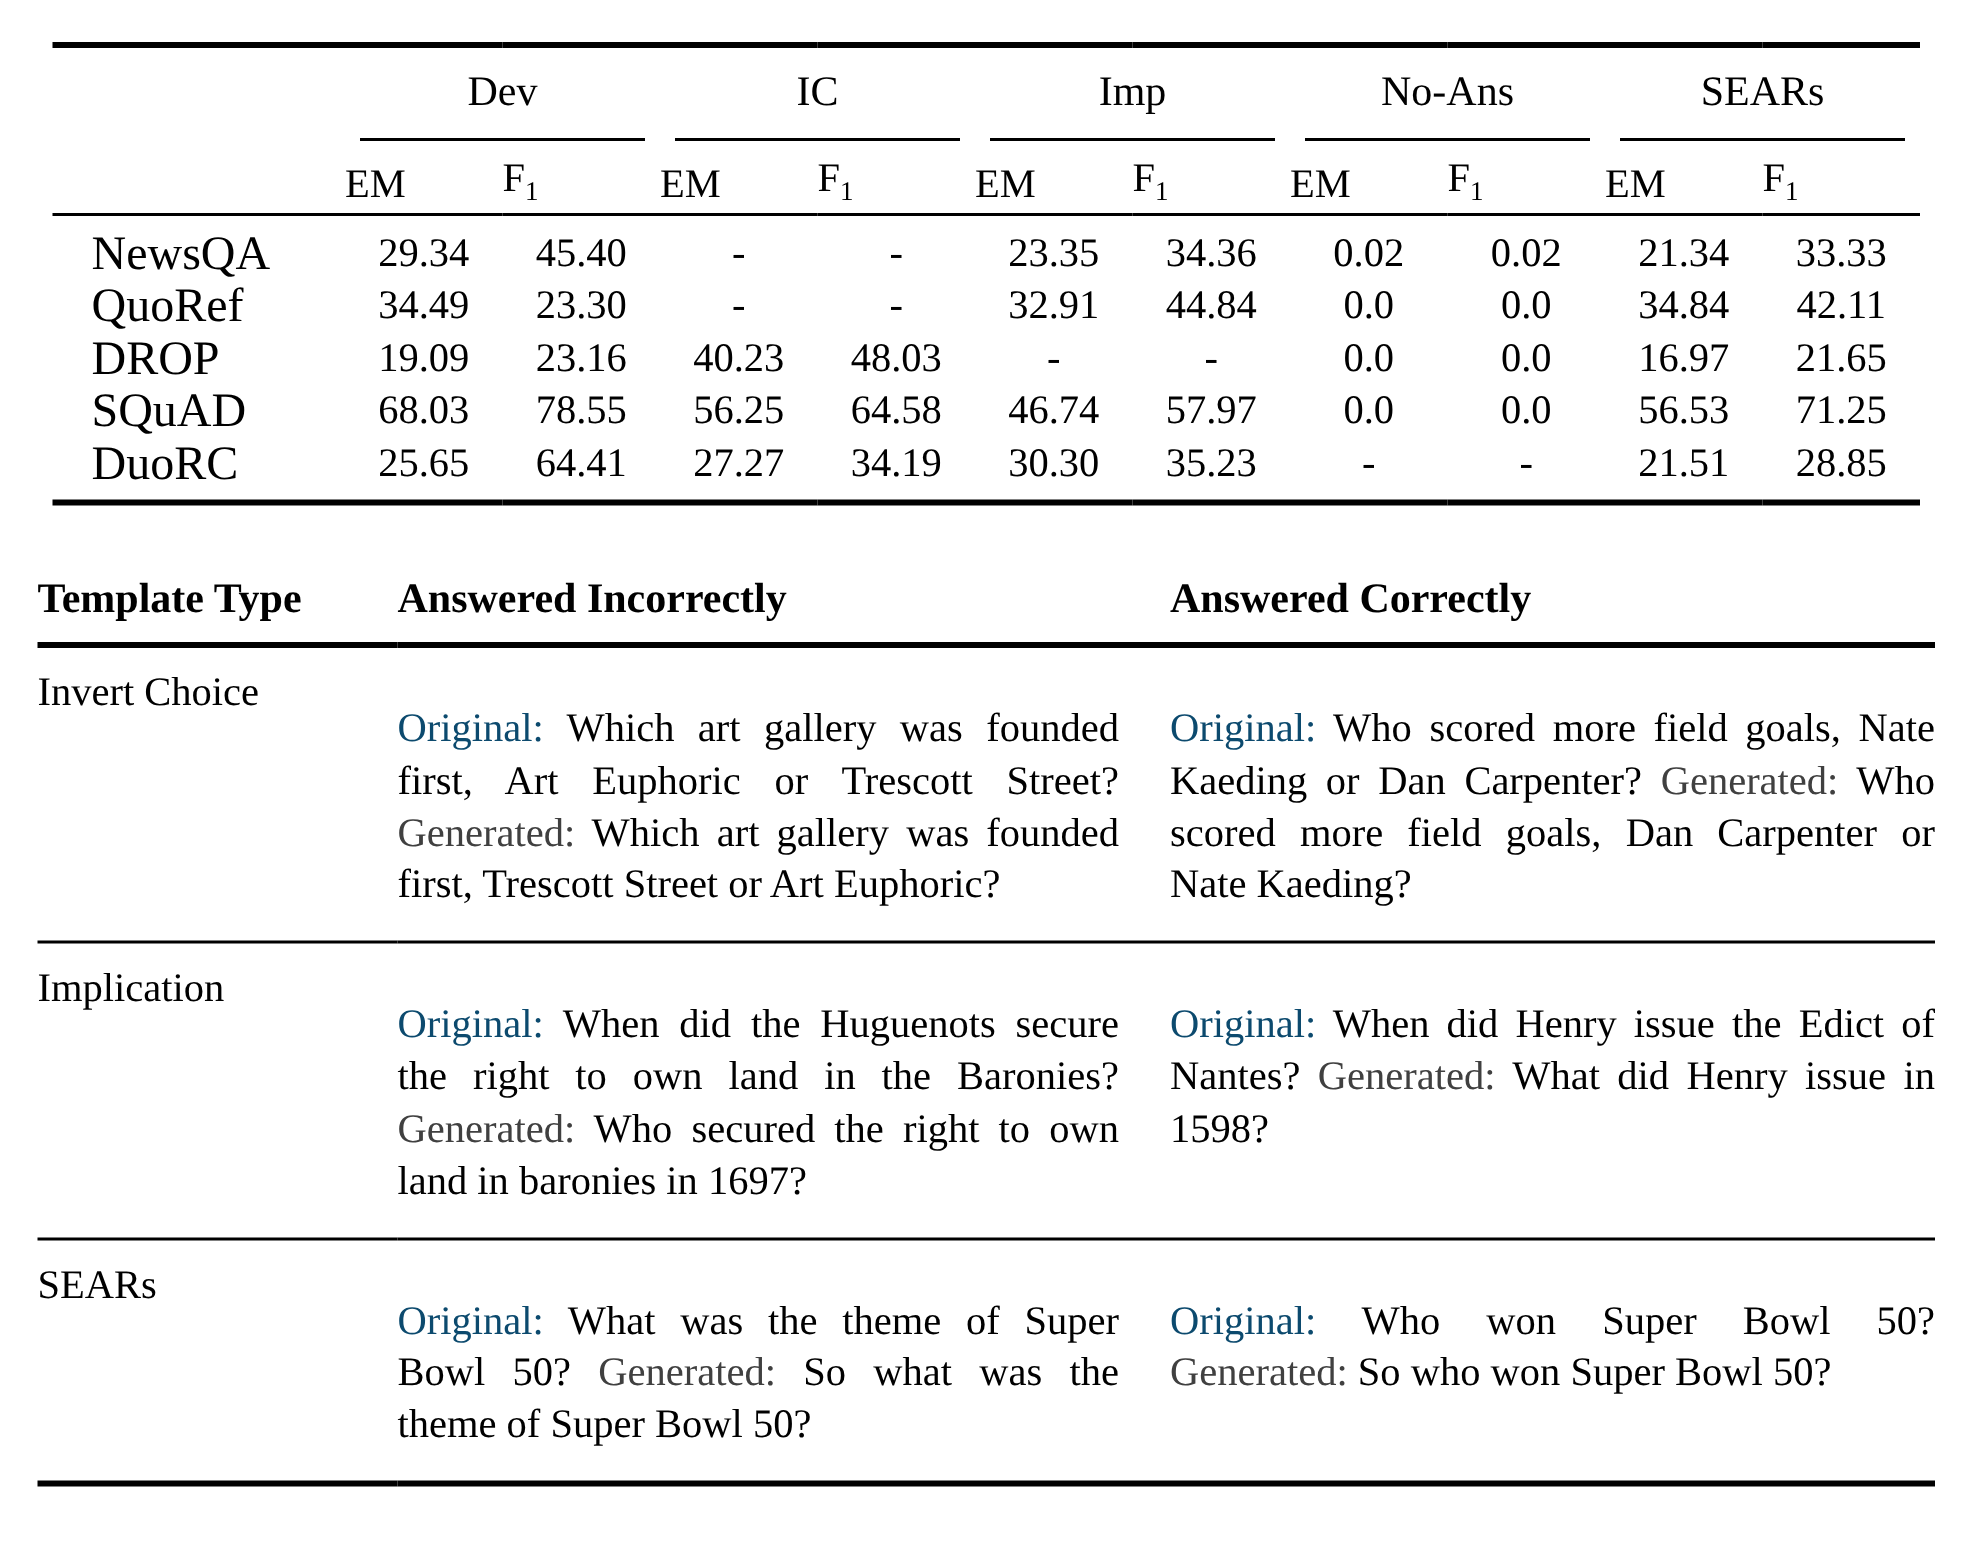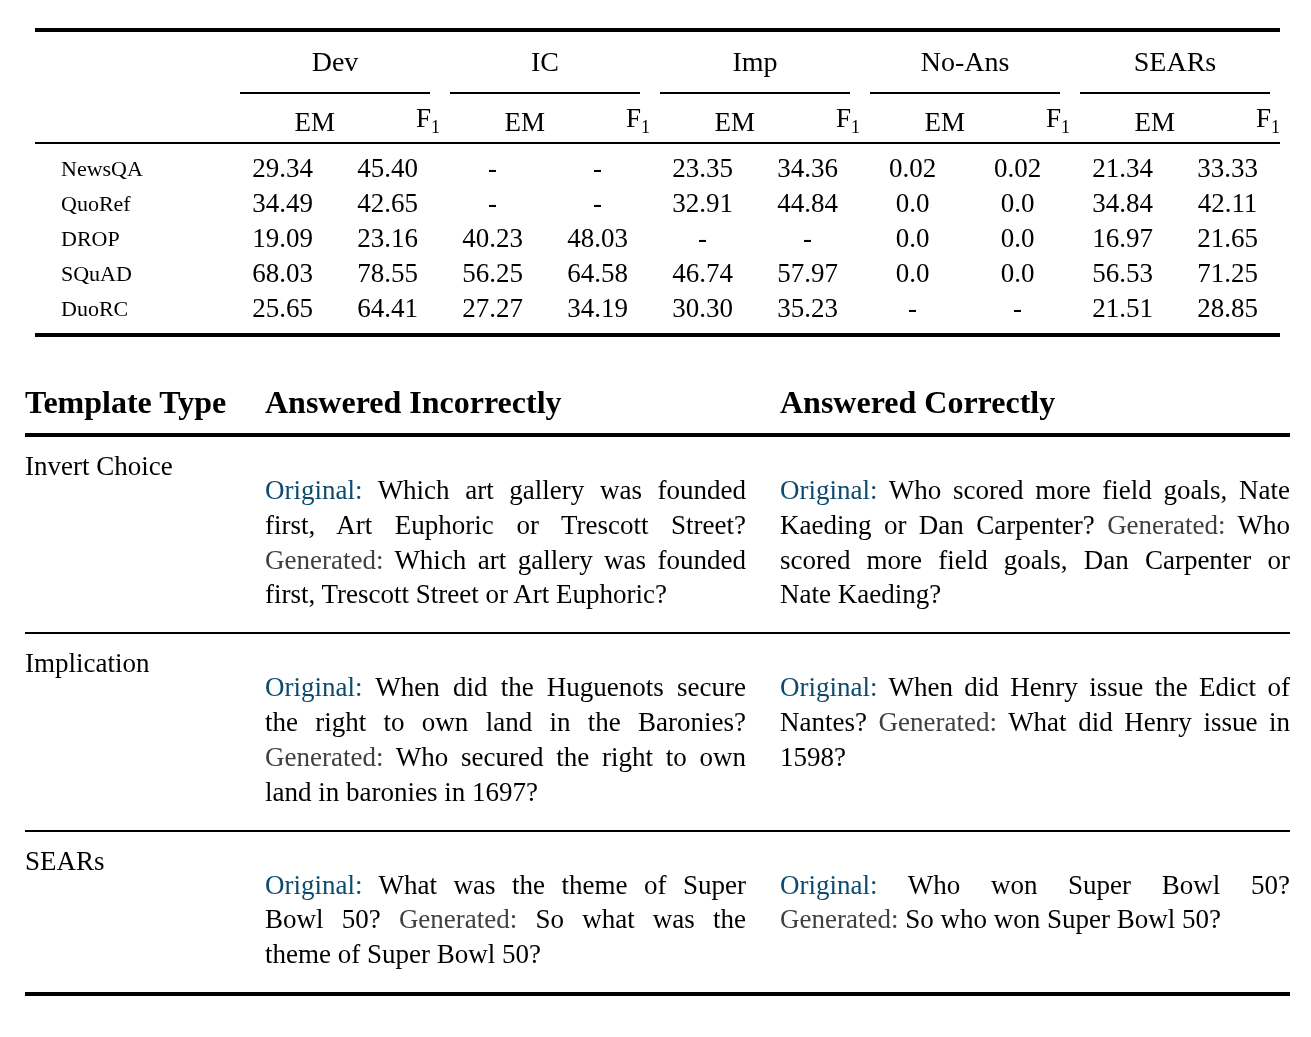--- a/index.html
+++ b/index.html
@@ -54,31 +54,31 @@
   }
   .grp-rule {
     height: 2px;
     background: #000;
     margin: 0 auto;
     width: 100%;
   }
   td.grp-rule-cell { padding: 0 10px !important; height: 14px; }
 
   .sub-head {
-    text-align: right;
+    text-align: left;
     font-size: 27px;
     height: 44px;
     padding-bottom: 4px !important;
   }
   .sub-head sub { font-size: 18px; }
 
   td.rowlabel {
     text-align: left;
     padding-left: 26px !important;
-    font-size: 22px;
+    font-size: 32px;
     height: 35px;
     line-height: 35px;
     white-space: nowrap;
   }
   td.num {
     text-align: center;
     font-size: 27px;
     height: 35px;
     line-height: 35px;
   }
@@ -97,21 +97,21 @@
   }
   table.examples {
     border-collapse: collapse;
     width: 1265px;
     table-layout: fixed;
   }
   table.examples td, table.examples th { padding: 0; vertical-align: top; }
 
   .ex-head-cell {
     font-weight: bold;
-    font-size: 32px;
+    font-size: 28px;
     text-align: left;
     padding-bottom: 12px !important;
     vertical-align: bottom;
   }
   tr.ex-head-rule td { border-bottom: 4px solid #000; height: 0; }
   tr.ex-sep td { border-top: 2px solid #000; height: 0; }
   tr.ex-bottom td { border-top: 4px solid #000; height: 0; }
 
   td.ex-type {
     font-size: 27px;
@@ -218,21 +218,21 @@
         <td class="num">23.35</td>
         <td class="num">34.36</td>
         <td class="num">0.02</td>
         <td class="num">0.02</td>
         <td class="num">21.34</td>
         <td class="num">33.33</td>
       </tr>
       <tr>
         <td class="rowlabel">QuoRef</td>
         <td class="num">34.49</td>
-        <td class="num">42.65</td>
+        <td class="num">23.30</td>
         <td class="num">-</td>
         <td class="num">-</td>
         <td class="num">32.91</td>
         <td class="num">44.84</td>
         <td class="num">0.0</td>
         <td class="num">0.0</td>
         <td class="num">34.84</td>
         <td class="num">42.11</td>
       </tr>
       <tr>

